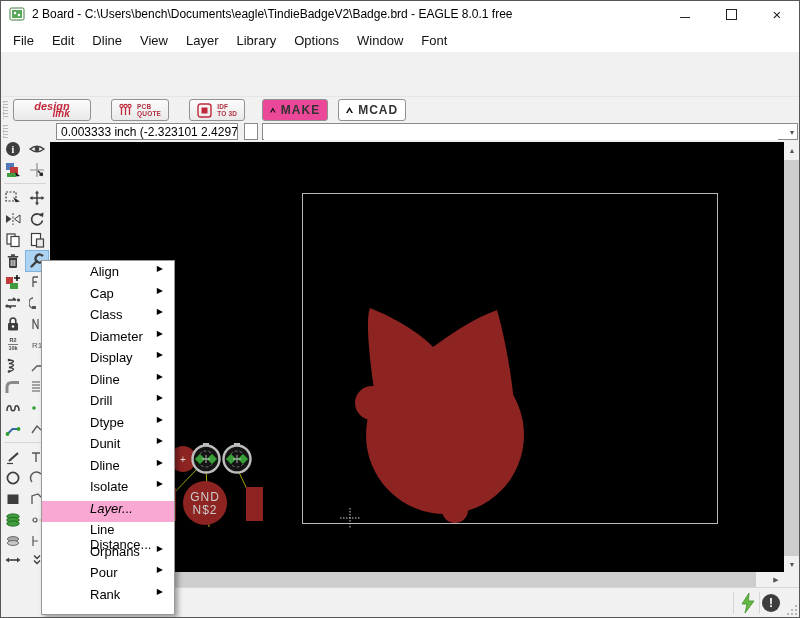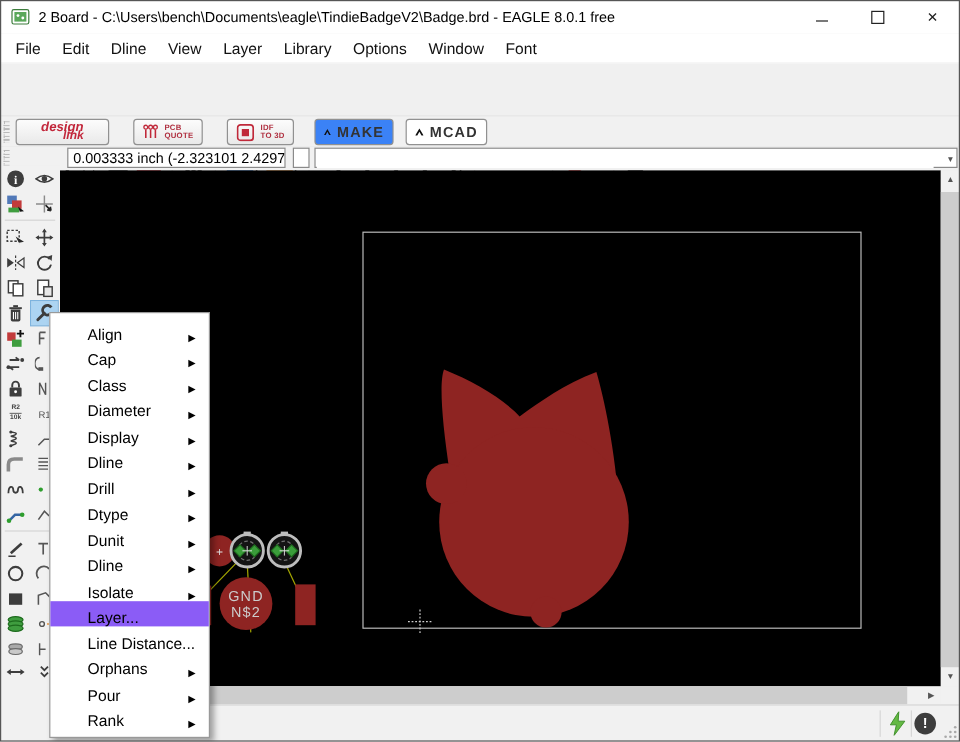--- a/index.html
+++ b/index.html
@@ -58,22 +58,22 @@
   .hsb{position:absolute;left:50px;top:572px;width:734px;height:15px;background:#f1f1f1;}
   .hsb-thumb{position:absolute;left:14px;top:0;width:692px;height:15px;background:#cdcdcd;}
   .sb-corner{position:absolute;left:784px;top:572px;width:16px;height:15px;background:#f1f1f1;}
   
   .statusbar{position:absolute;left:0;top:587px;width:800px;height:31px;background:#f1f1f1;border-top:1px solid #d6d6d6;box-sizing:border-box;}
   .sb-sep{position:absolute;top:4px;width:1px;height:22px;background:#d6d6d6;}
   .status-ico{position:absolute;top:4px;width:22px;height:22px;display:flex;align-items:center;justify-content:center;}
   .grip{position:absolute;right:2px;bottom:2px;}
   
   .ctxmenu{position:absolute;left:41px;top:260px;width:134px;background:#fff;border:1px solid #999;box-shadow:3px 3px 5px rgba(0,0,0,.35);padding:3px 0 6px 0;z-index:50;box-sizing:border-box;}
-  .ctx-item{height:21.5px;display:flex;align-items:flex-end;padding-left:31px;font-size:13px;color:#000;position:relative;}
-  .ctx-item.hl{background:#8b5cf6;}
+  .ctx-item{height:21.5px;display:flex;align-items:flex-start;padding-left:48px;font-size:13px;color:#000;position:relative;}
+  .ctx-item.hl{background:#f9a8d4;font-style:italic;}
   .ctx-arrow{position:absolute;right:11px;font-size:8px;color:#000;}
 </style>
 </head>
 <body>
 
 <div class="titlebar">
   <svg class="app-icon" viewBox="0 0 16 16">
     <rect x="1" y="2" width="14" height="12" rx="1.5" fill="#fff" stroke="#3c7c3c"></rect>
     <rect x="3" y="4" width="10" height="8" fill="#5aa85a"></rect>
     <circle cx="6" cy="7" r="1.2" fill="#fff"></circle>
@@ -122,21 +122,21 @@
   </div>
   <div class="lb-sp"></div>
   <div class="launch-btn">
     <svg width="15" height="15" viewBox="0 0 15 15">
       <rect x="1" y="1" width="13" height="13" rx="2.5" fill="none" stroke="#c0293a" stroke-width="1.4"></rect>
       <rect x="4.5" y="4.5" width="6" height="6" fill="#c0293a"></rect>
     </svg>
     <span class="two-line"><span>IDF</span><br><span>TO 3D</span></span>
   </div>
   <div class="lb-sp" style="width:13px;"></div>
-  <div class="launch-btn" style="width:50px;justify-content:center;background:#3b82f6;">
+  <div class="launch-btn" style="width:50px;justify-content:center;background:#ec4899;">
     <svg width="14" height="12" viewBox="0 0 14 12">
       <path d="M7,0 L14,12 H10.5 L7,5.5 L3.5,12 H0 Z" fill="#111"></path>
     </svg>
     <span class="make-label">MAKE</span>
   </div>
   <div class="lb-sp" style="width:6px;"></div>
   <div class="launch-btn" style="width:52px;justify-content:center;background:#fff;">
     <svg width="14" height="12" viewBox="0 0 14 12">
       <path d="M7,0 L14,12 H10.5 L7,5.5 L3.5,12 H0 Z" fill="#111"></path>
     </svg>

